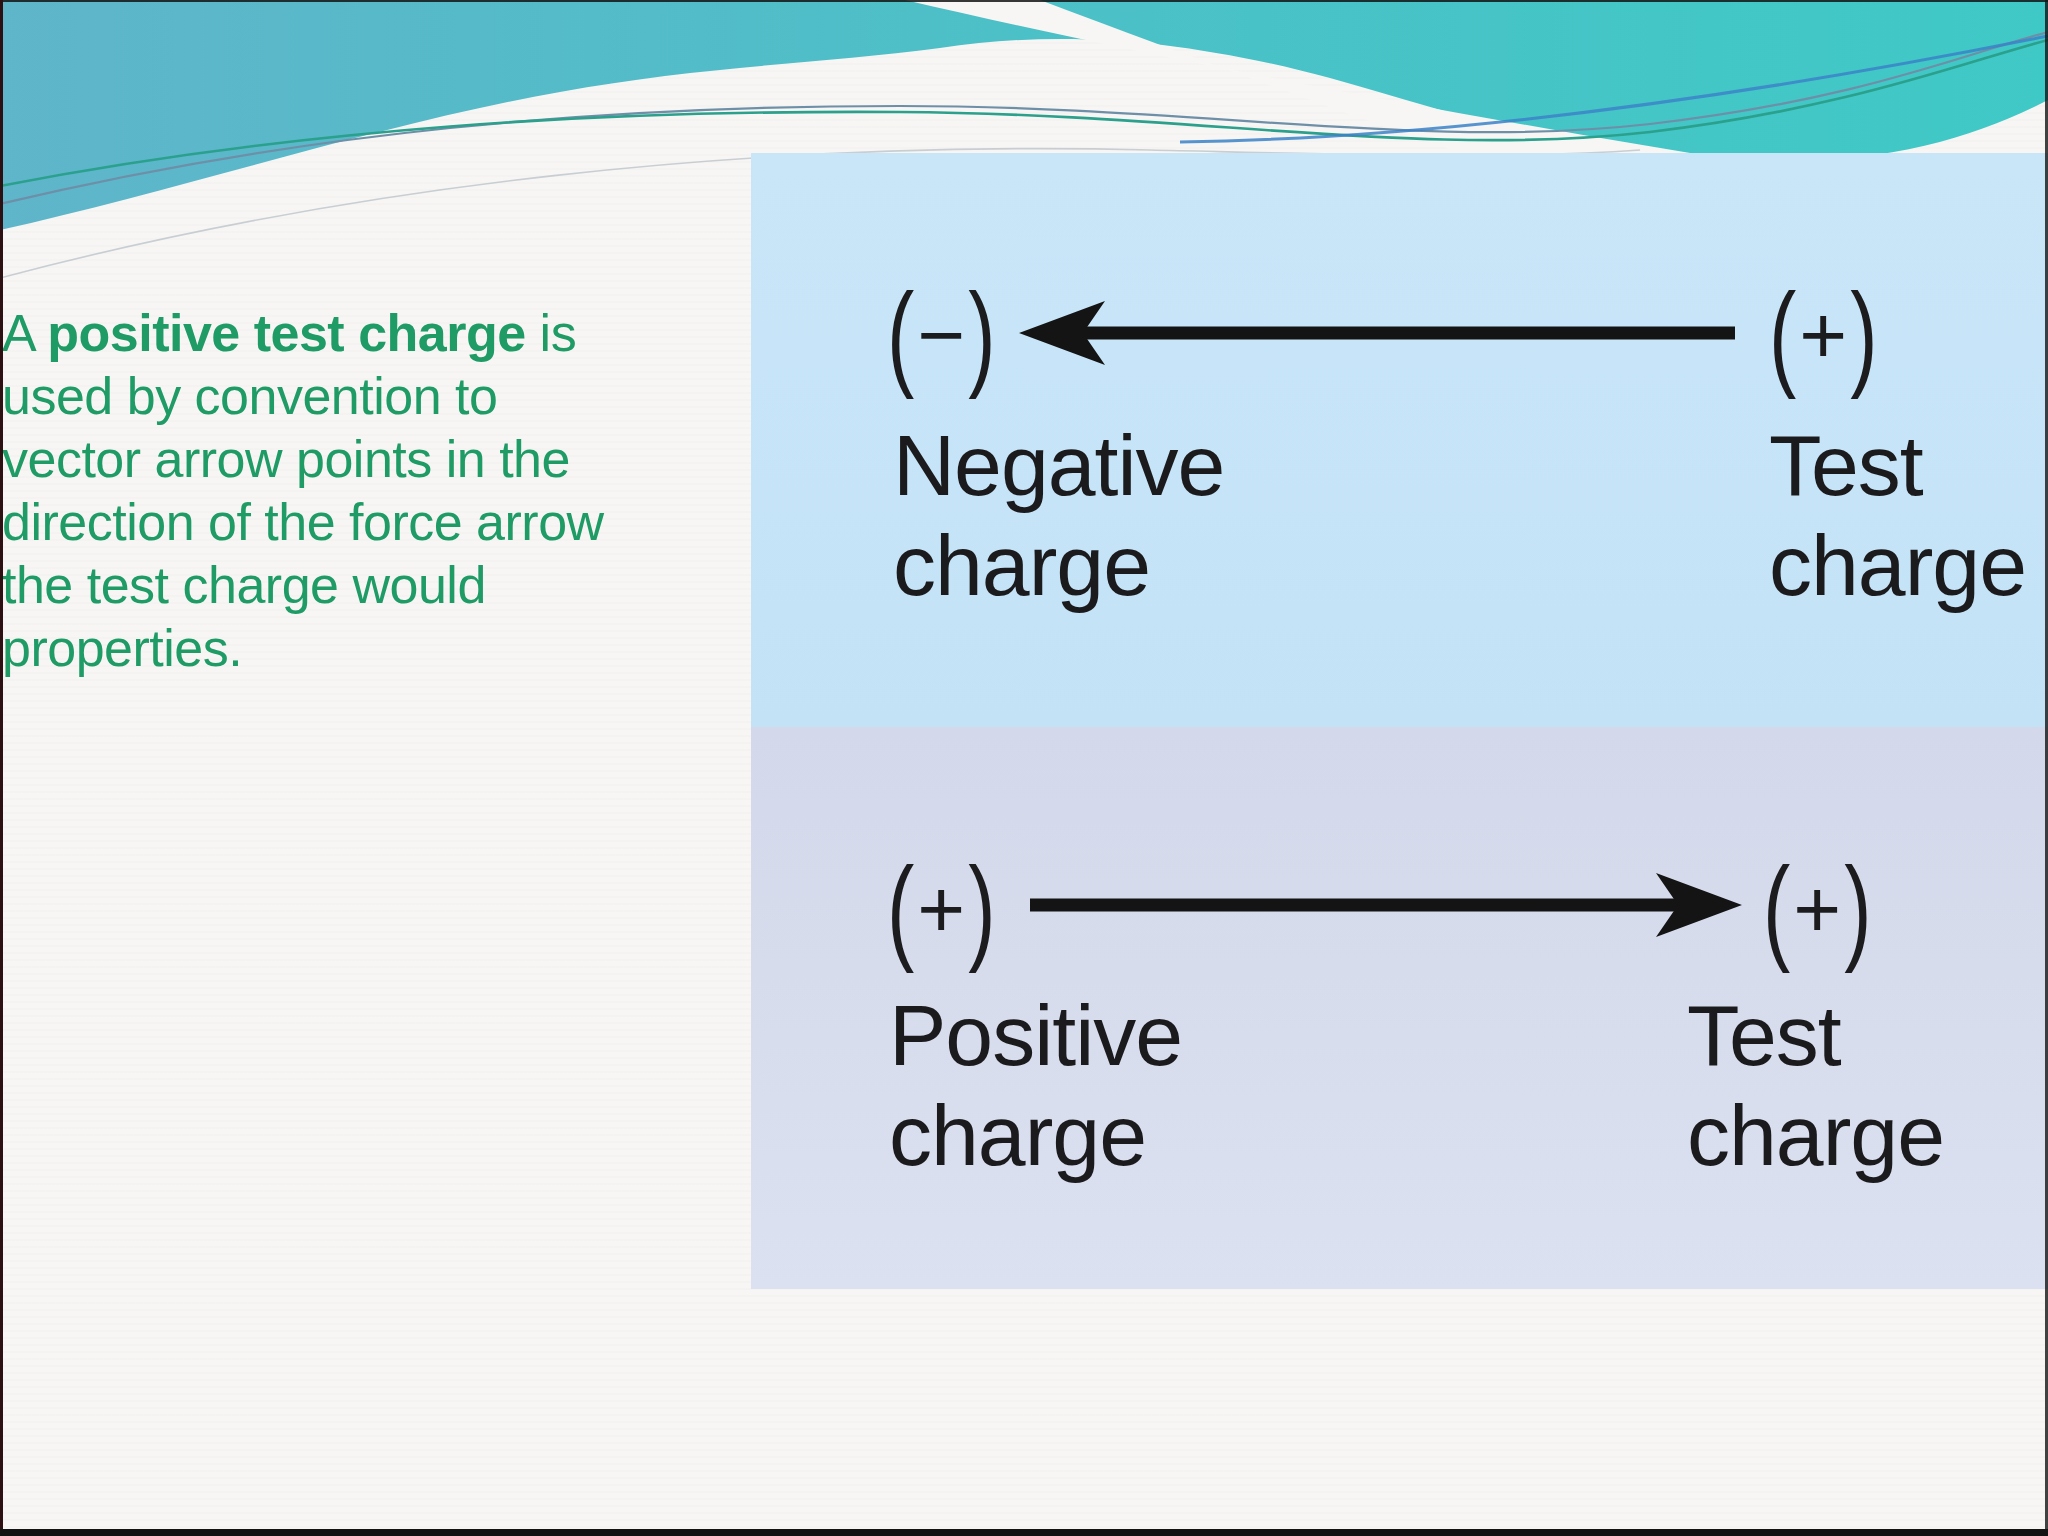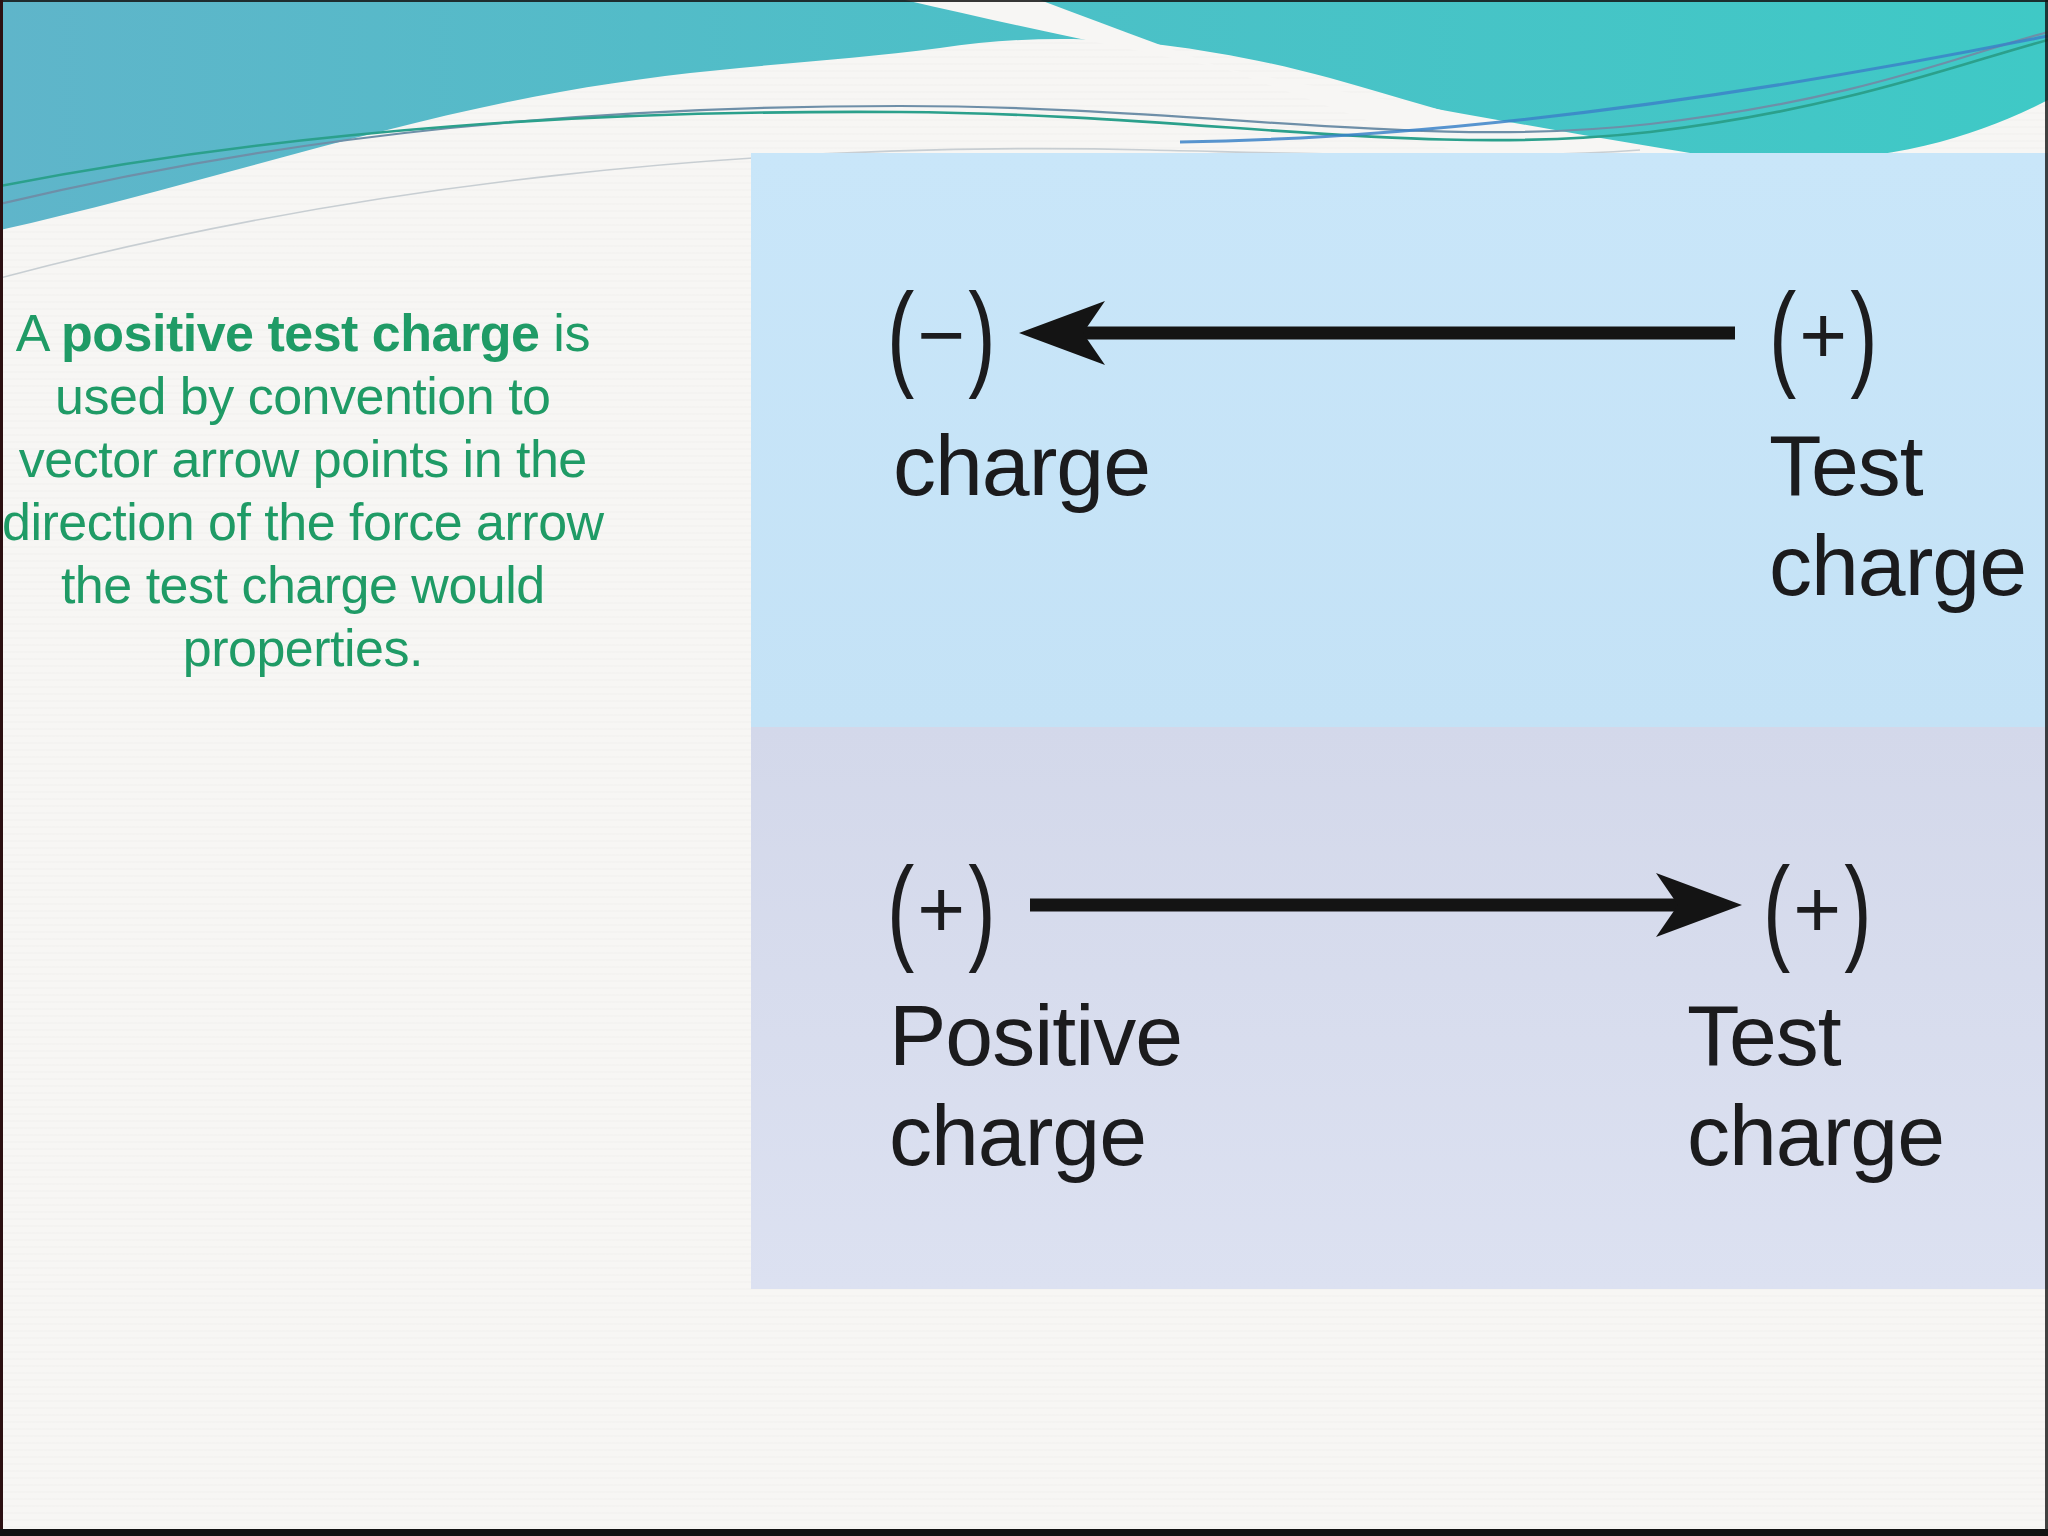--- a/index.html
+++ b/index.html
@@ -22,21 +22,20 @@
   #edge-right{right:0;top:0;width:3px;height:100%;background:#141414;opacity:.8;}
   #edge-bottom{left:0;bottom:0;width:100%;height:7px;background:#131313;}
   
   #wave{position:absolute;left:0;top:0;z-index:1;}
   
   #caption{
     position:absolute;left:2px;top:302px;z-index:5;
     color:#1f9b66;
     font-size:52px;line-height:63px;letter-spacing:-0.5px;
     white-space:nowrap;
-    text-align:center;
   }
   #caption b{font-weight:700;}
   
   .panel{position:absolute;left:751px;width:1297px;z-index:3;}
   #panel-top{top:153px;height:574px;background:linear-gradient(180deg,#c9e6f9 0%,#c4e2f6 100%);}
   #panel-bottom{top:727px;height:562px;background:linear-gradient(180deg,#d3d8ea 0%,#dce1f1 100%);}
   .sym{
     position:absolute;top:112px;height:140px;
     display:flex;align-items:center;
     font-size:82px;color:#1c1c1e;
@@ -91,20 +90,21 @@
     <svg class="arrow" style="left:266px;top:146px;" width="720" height="68" viewBox="0 0 720 68">
       <line x1="62" y1="34" x2="718" y2="34" stroke="#141414" stroke-width="13"></line>
       <polygon points="2,34 88,2 66,34 88,66" fill="#141414"></polygon>
     </svg>
     <div class="sym" style="left:1018px;">
       <span class="p">(</span>
         <span class="s">+</span>
         <span class="p">)</span>
     </div>
     <div class="lbl" style="left:142px;top:262px;">
+      <div>Negative</div>
       <div>charge</div>
     </div>
     <div class="lbl" style="left:1018px;top:262px;">
       <div>Test</div>
       <div>charge</div>
     </div>
   </div>
 
   <div class="panel" id="panel-bottom">
     <div class="sym" style="left:136px;">

